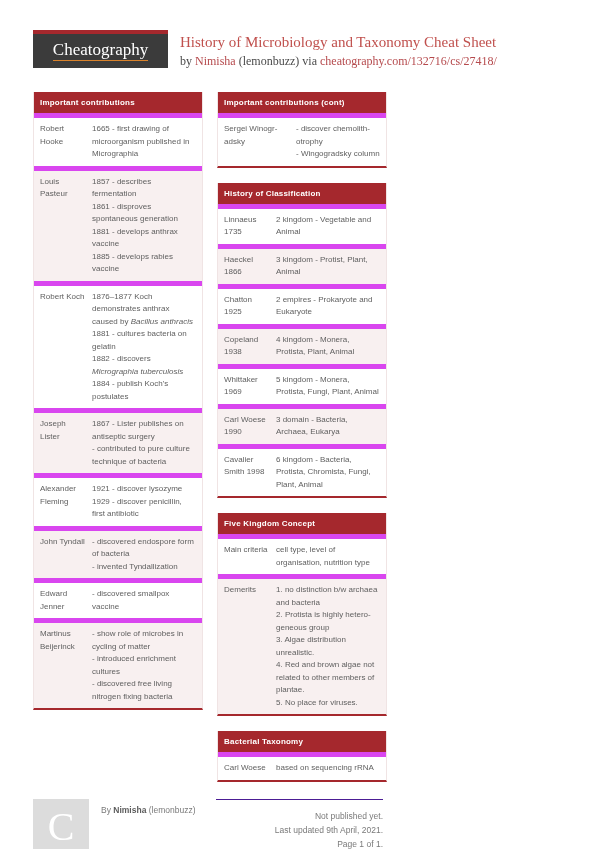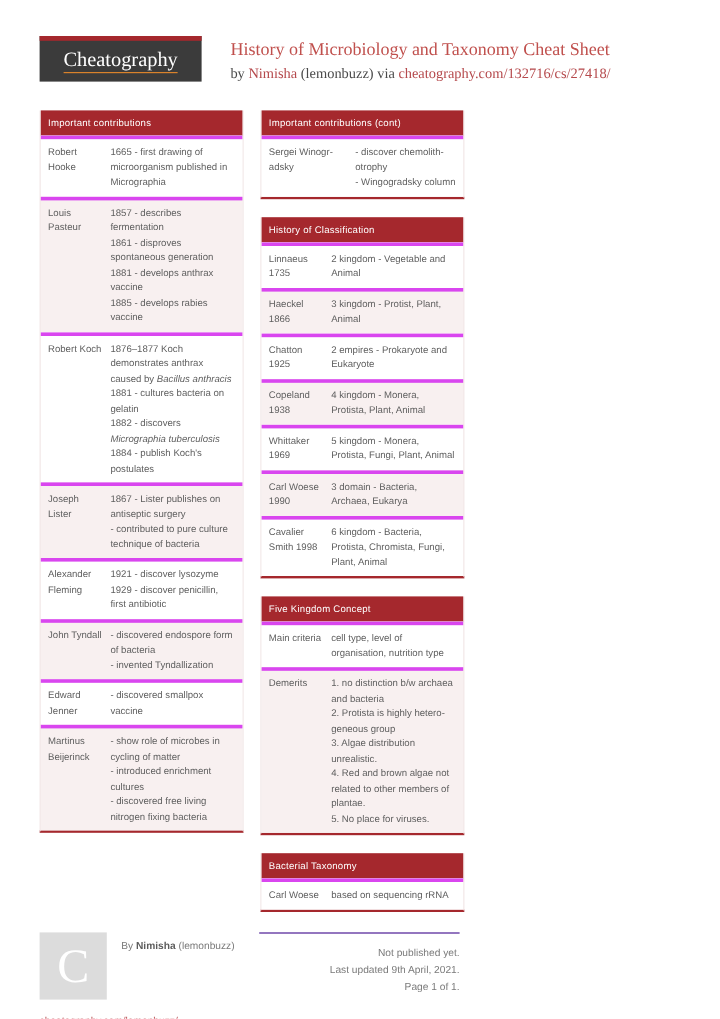--- a/index.html
+++ b/index.html
@@ -6,36 +6,36 @@
   html, body { width: 600px; height: 849px; background: #ffffff; overflow: hidden; }
   body { font-family: "Liberation Sans", sans-serif; color: #5f5f5f; }
   .page { width: 600px; height: 849px; padding: 30px 33px 0 33px; position: relative; border-radius: 27px; }
 
   
   .hdr { display: flex; align-items: flex-start; }
   .logo-box { width: 135px; height: 38px; background: #3b3b3b; border-top: 4px solid #a5282d;
               display: flex; align-items: center; justify-content: center; flex: 0 0 auto; }
   .logo-text { font-family: "Liberation Serif", serif; color: #ffffff; font-size: 17px;
                border-bottom: 1px solid #d9822b; line-height: 1.1; padding-bottom: 1px; }
-  .hdr-text { margin-left: 24px; padding-top: 4px; font-family: "Liberation Serif", serif; }
+  .hdr-text { margin-left: 12px; padding-top: 4px; font-family: "Liberation Serif", serif; }
   .sheet-title { color: #c0504d; font-size: 15px; font-weight: normal; margin-bottom: 3px; }
   .byline { font-size: 12px; color: #4a4a4a; }
   .byline a, .red-link { color: #b5494c; text-decoration: none; cursor: pointer; }
 
   
   .cols { display: flex; gap: 14px; margin-top: 23px; align-items: flex-start; }
   .col { width: 170px; flex: 0 0 auto; }
   .col.gapcol { width: 167px; }
 
   
   .sheet-table { border-bottom: 2px solid #a5282d; margin-bottom: 15px; background: #ffffff;
                  border-left: 1px solid #f0e4e4; border-right: 1px solid #f0e4e4; }
-  .tbl-title { background: #a5282d; color: #ffffff; font-size: 8px; font-weight: normal;
+  .tbl-title { background: #a5282d; color: #ffffff; font-size: 8px; font-weight: bold;
                padding: 6px 6px; letter-spacing: .2px; }
-  .tbl-row { display: flex; border-top: 3px solid #d946ef; }
+  .tbl-row { display: flex; border-top: 5px solid #d946ef; }
   .tbl-row:first-of-type { border-top: none; }
   .tbl-row:nth-of-type(odd) { background: #f8f0f0; }
   .tbl-row:nth-of-type(even) { background: #ffffff; }
   .cell { font-size: 8px; line-height: 12.5px; padding: 5px 4px 5px 6px; }
   .cell.name { width: 56px; flex: 0 0 auto; overflow-wrap: break-word; }
   .cell.value { flex: 1 1 auto; white-space: pre-line; padding-left: 2px; padding-right: 6px; }
   .wide-name .cell.name { width: 76px; }
 
   
   .ftr { display: flex; gap: 16px; margin-top: 2px; }

